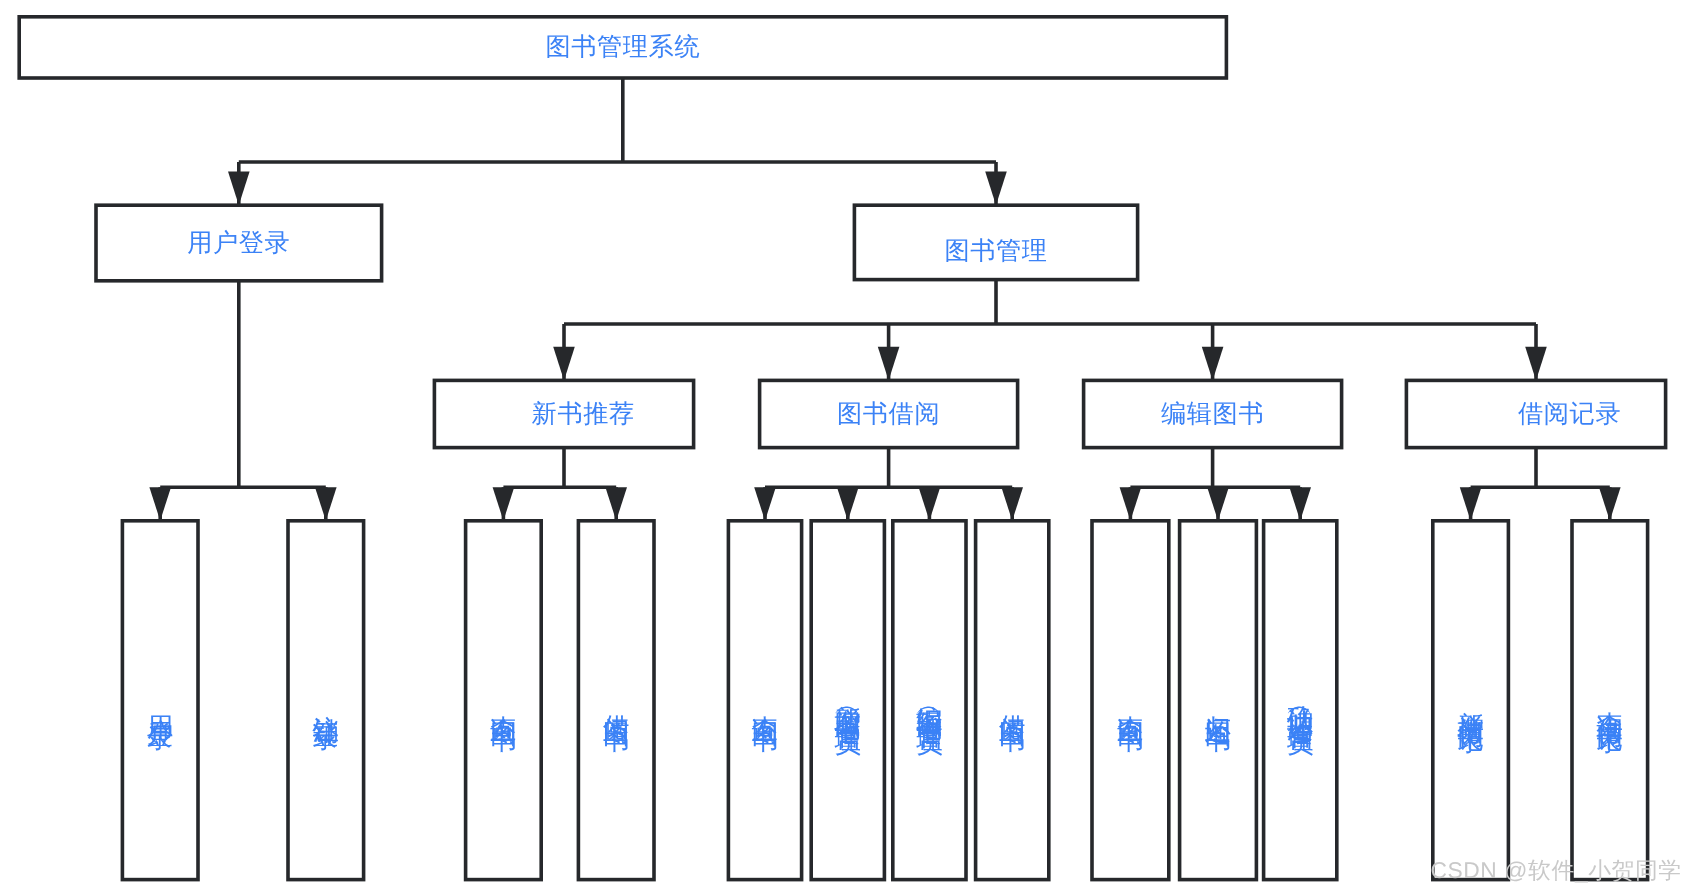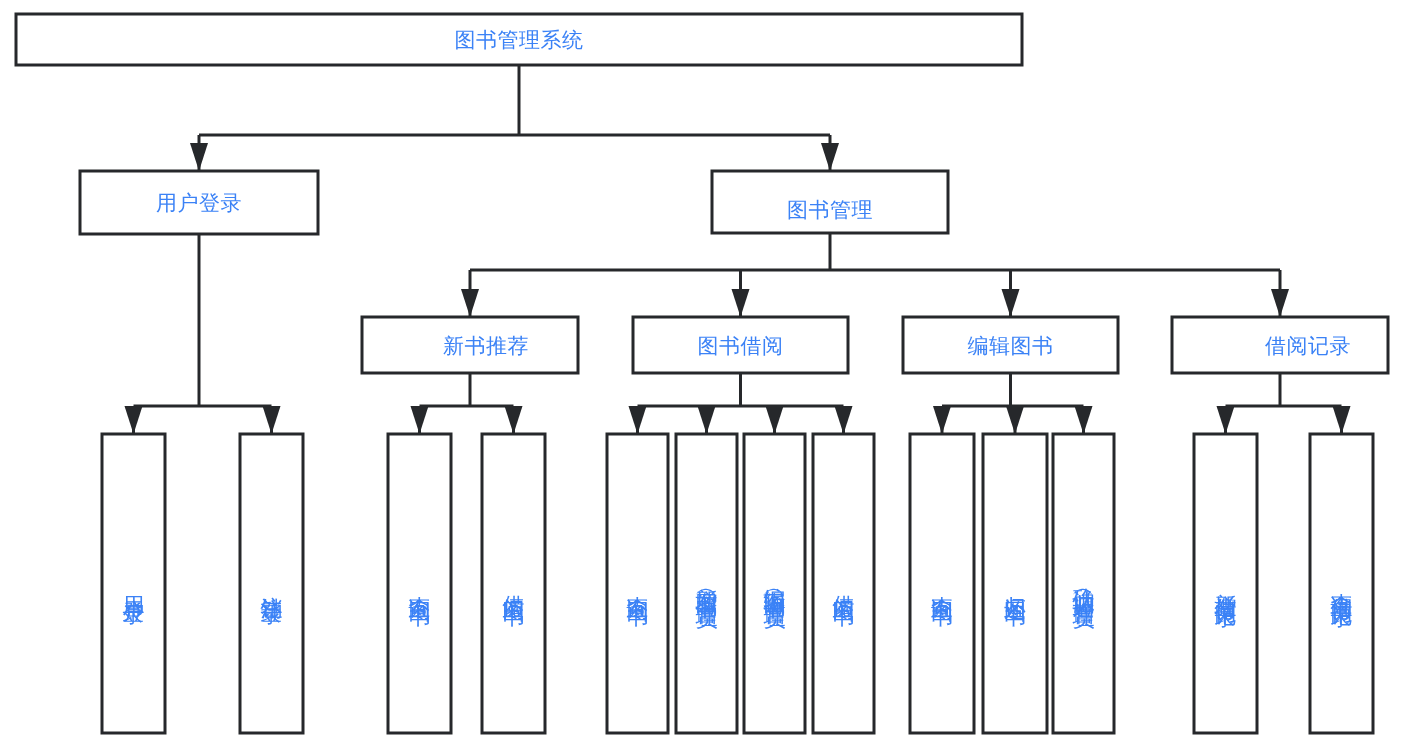--- a/index.html
+++ b/index.html
@@ -174,13 +174,14 @@
       <div class="node-label vertical" style="left: 607px; top: 434px; width: 61px; height: 299px;">查询图书</div>
       <div class="node-label vertical" style="left: 676px; top: 434px; width: 61px; height: 299px;">新增图书（管理员）</div>
       <div class="node-label vertical" style="left: 744px; top: 434px; width: 61px; height: 299px;">编辑图书（管理员）</div>
       <div class="node-label vertical" style="left: 813px; top: 434px; width: 61px; height: 299px;">借阅图书</div>
       <div class="node-label vertical" style="left: 910px; top: 434px; width: 64px; height: 299px;">查询图书</div>
       <div class="node-label vertical" style="left: 983px; top: 434px; width: 64px; height: 299px;">归还图书</div>
       <div class="node-label vertical" style="left: 1053px; top: 434px; width: 61px; height: 299px;">确认归还（管理员）</div>
       <div class="node-label vertical" style="left: 1194px; top: 434px; width: 63px; height: 299px;">新增借阅记录</div>
       <div class="node-label vertical" style="left: 1310px; top: 434px; width: 63px; height: 299px;">查询借阅记录</div>
     </div>
+  <div class="watermark" style="left: 1192px; top: 713px;">CSDN @软件_小贺同学</div>
 </div>
 
 </body></html>

